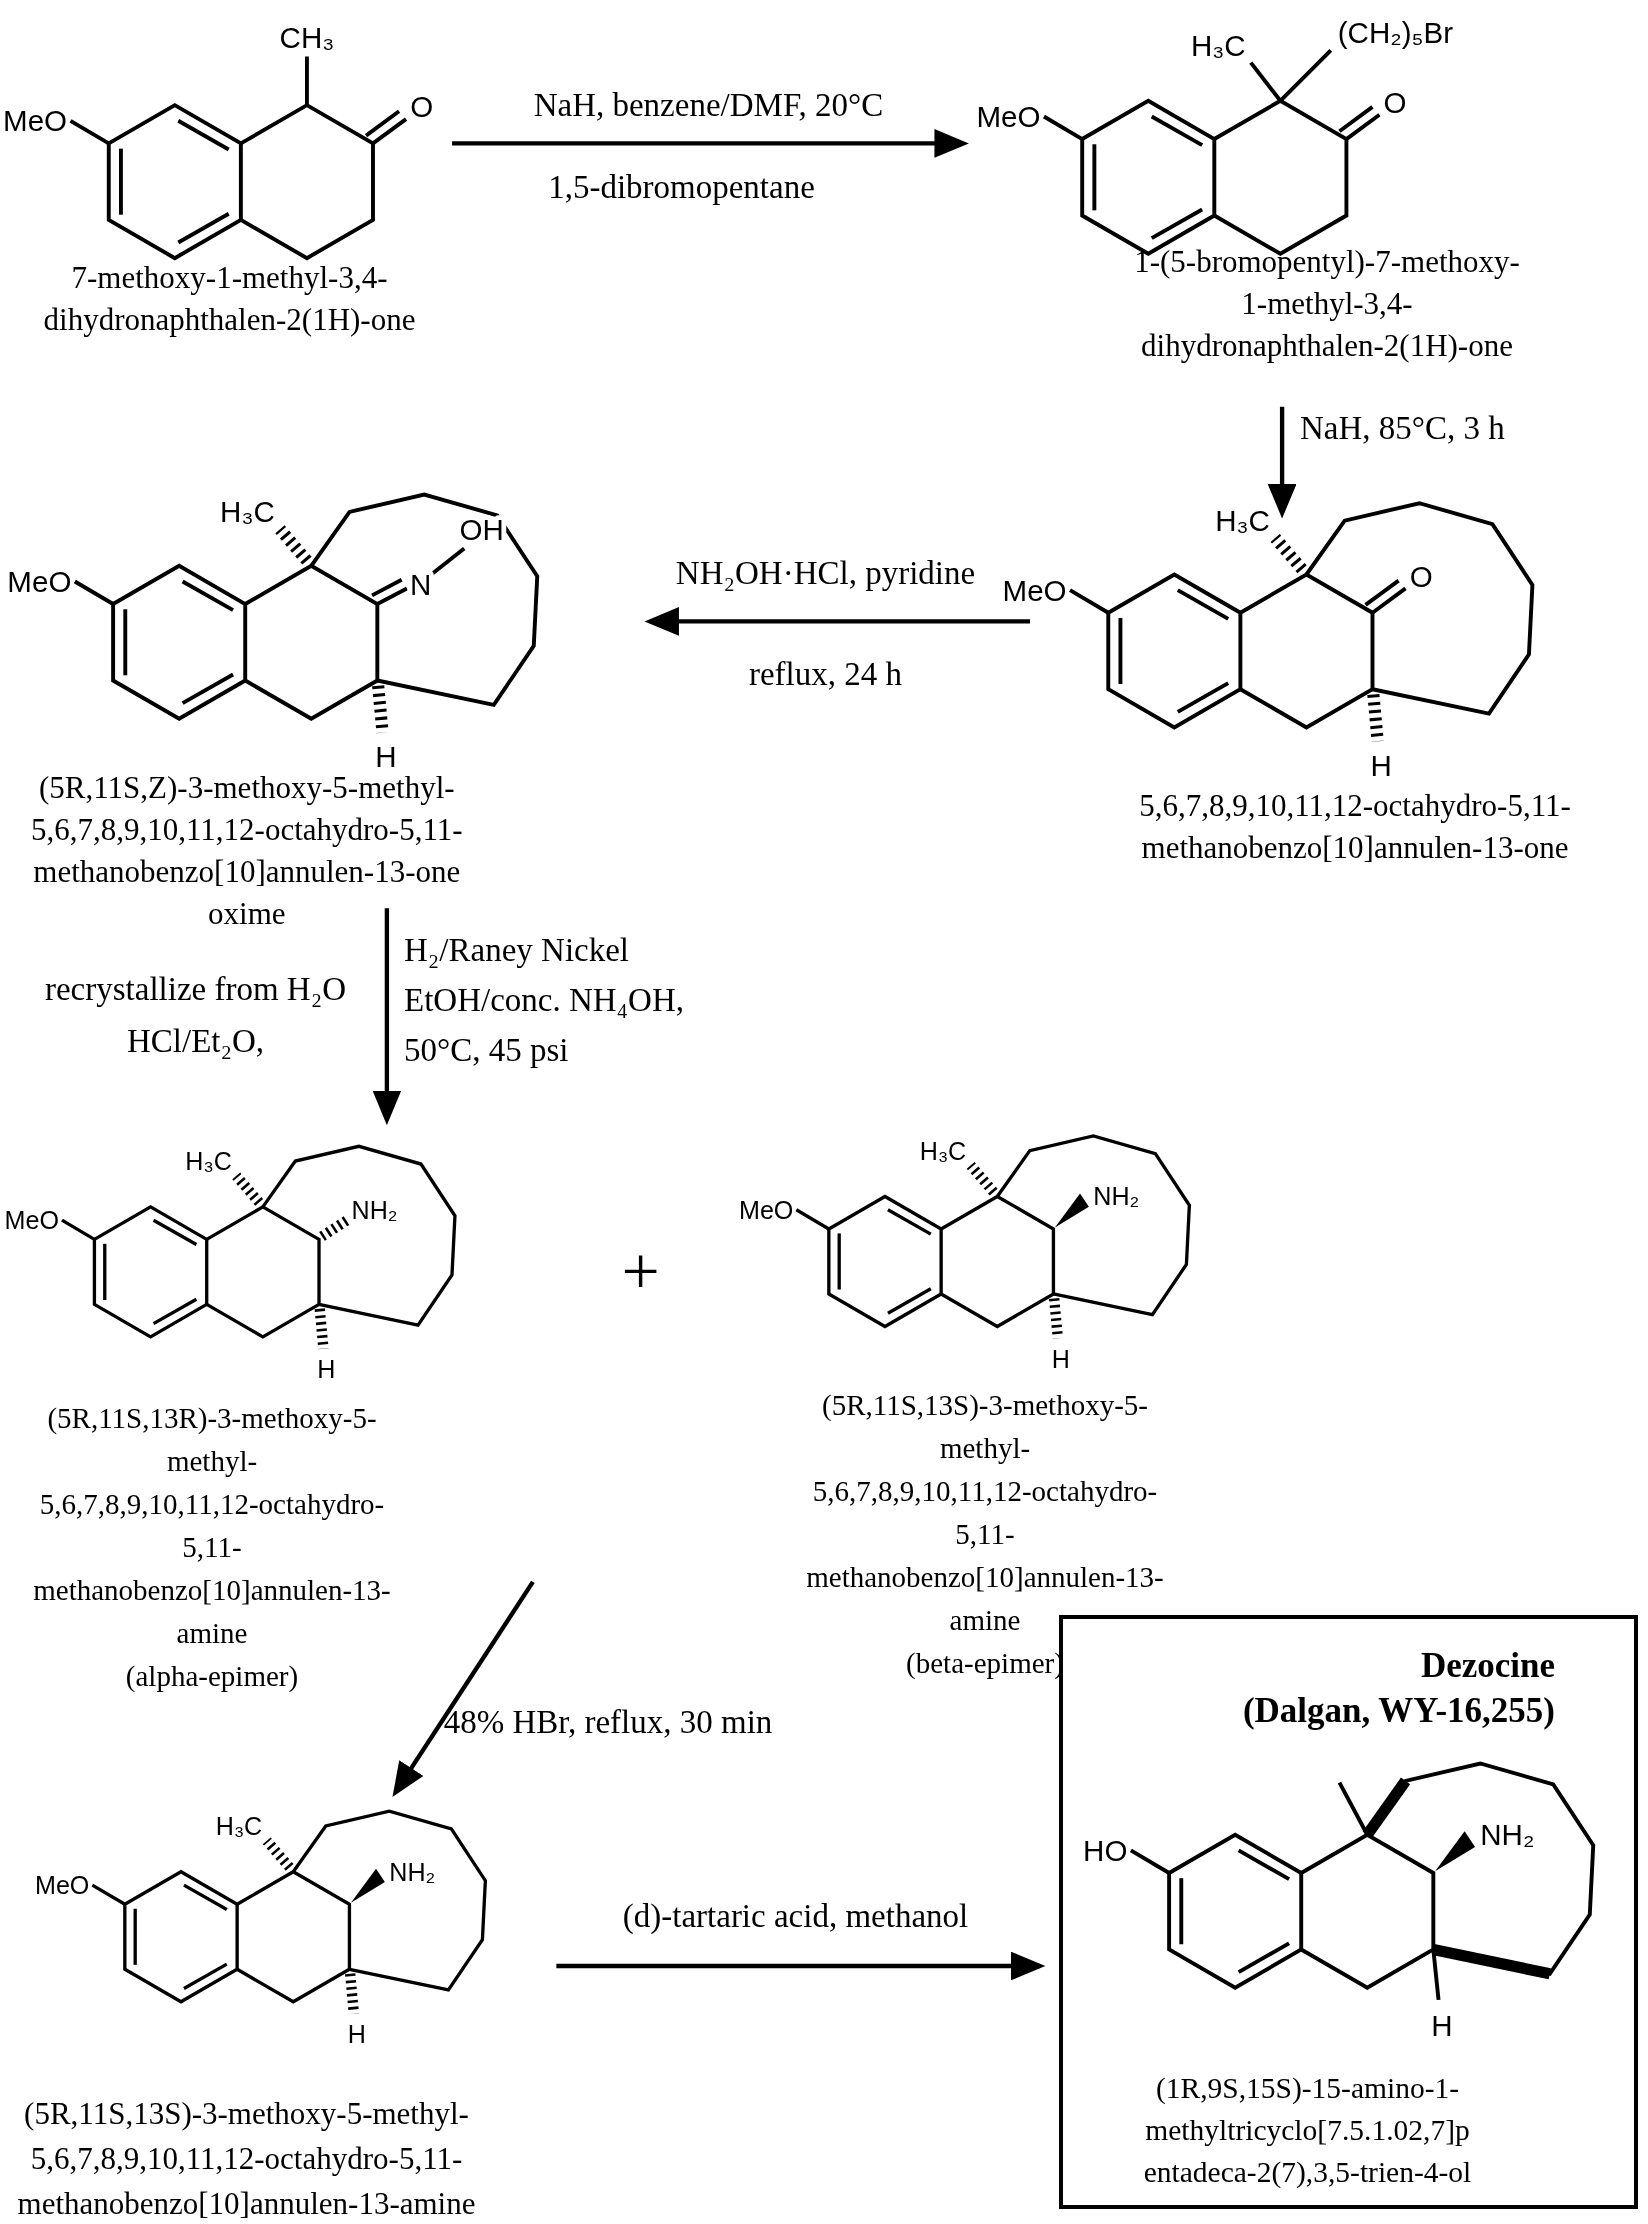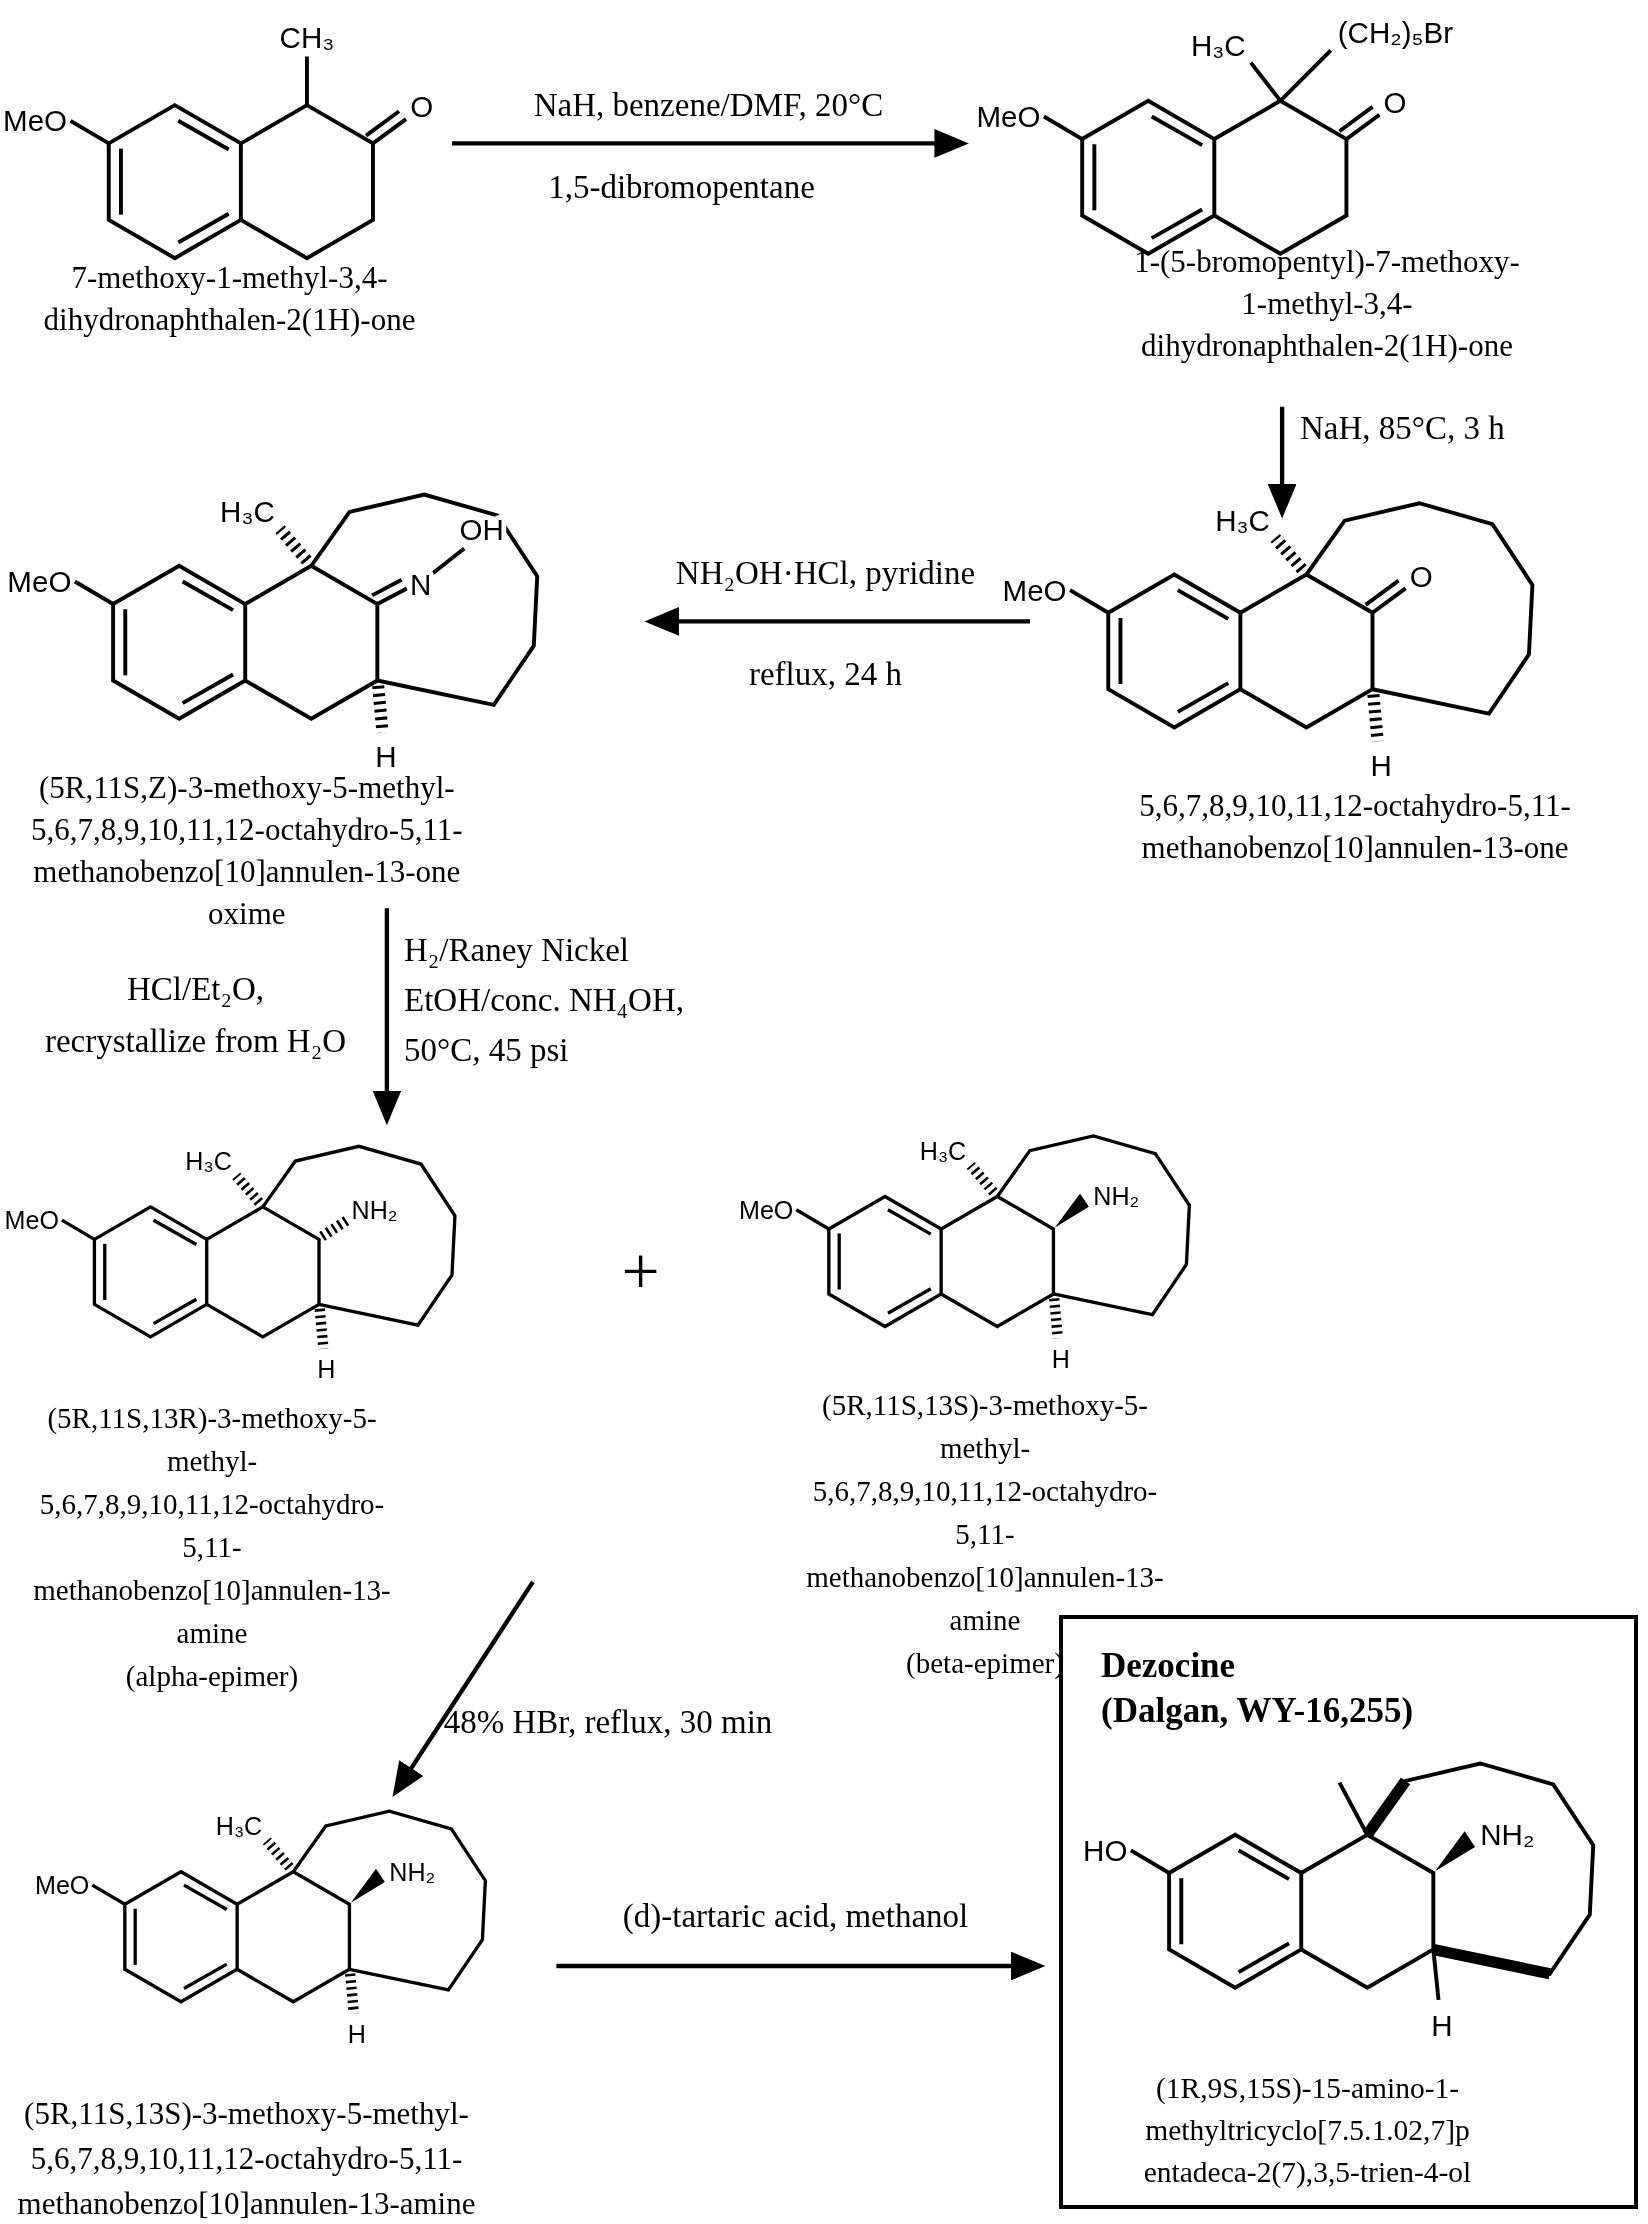--- a/index.html
+++ b/index.html
@@ -15,23 +15,22 @@
     padding-left:12px;
   }
   .cname.sm { font-size:29px; line-height:43px; }
   .cond {
     position:absolute; text-align:center;
     font:33px/49px "Liberation Serif","DejaVu Serif",serif;
   }
   .cond.leftalign { text-align:left; }
   .cond.tight { line-height:52px; }
   .boxtitle {
-    position:absolute; text-align:left; font-weight:bold;
+    position:absolute; text-align:right; font-weight:bold;
     font:bold 35px/45px "Liberation Serif","DejaVu Serif",serif;
-    padding-left:41px;
   }
   .boxname {
     position:absolute; text-align:center;
     font:29.5px/42px "Liberation Serif","DejaVu Serif",serif;
   }
   #dezocine-box {
     position:absolute; left:1059px; top:1615px; width:579px; height:594px;
     border:4.3px solid #000; box-sizing:border-box; background:transparent;
   }
   svg .atom {
@@ -239,22 +238,22 @@
   </div>
 
   <div class="cond" style="left:608px;top:553px;width:435px;line-height:40px">
     <div>NH₂OH·HCl, pyridine</div>
   </div>
   <div class="cond" style="left:608px;top:654px;width:435px;line-height:40px">
     <div>reflux, 24 h</div>
   </div>
 
   <div class="cond tight" style="left:0;top:963px;width:391px">
+    <div>recrystallize from H₂O</div>
     <div>HCl/Et₂O,</div>
-    <div>recrystallize from H₂O</div>
   </div>
   <div class="cond leftalign" style="left:404px;top:925px;width:408px;line-height:50px">
     <div>H₂/Raney Nickel</div>
     <div>EtOH/conc. NH₄OH,</div>
     <div>50°C, 45 psi</div>
   </div>
 
   <div class="cond" style="left:382px;top:1702px;width:452px;line-height:40px">
     <div>48% HBr, reflux, 30 min</div>
   </div>

